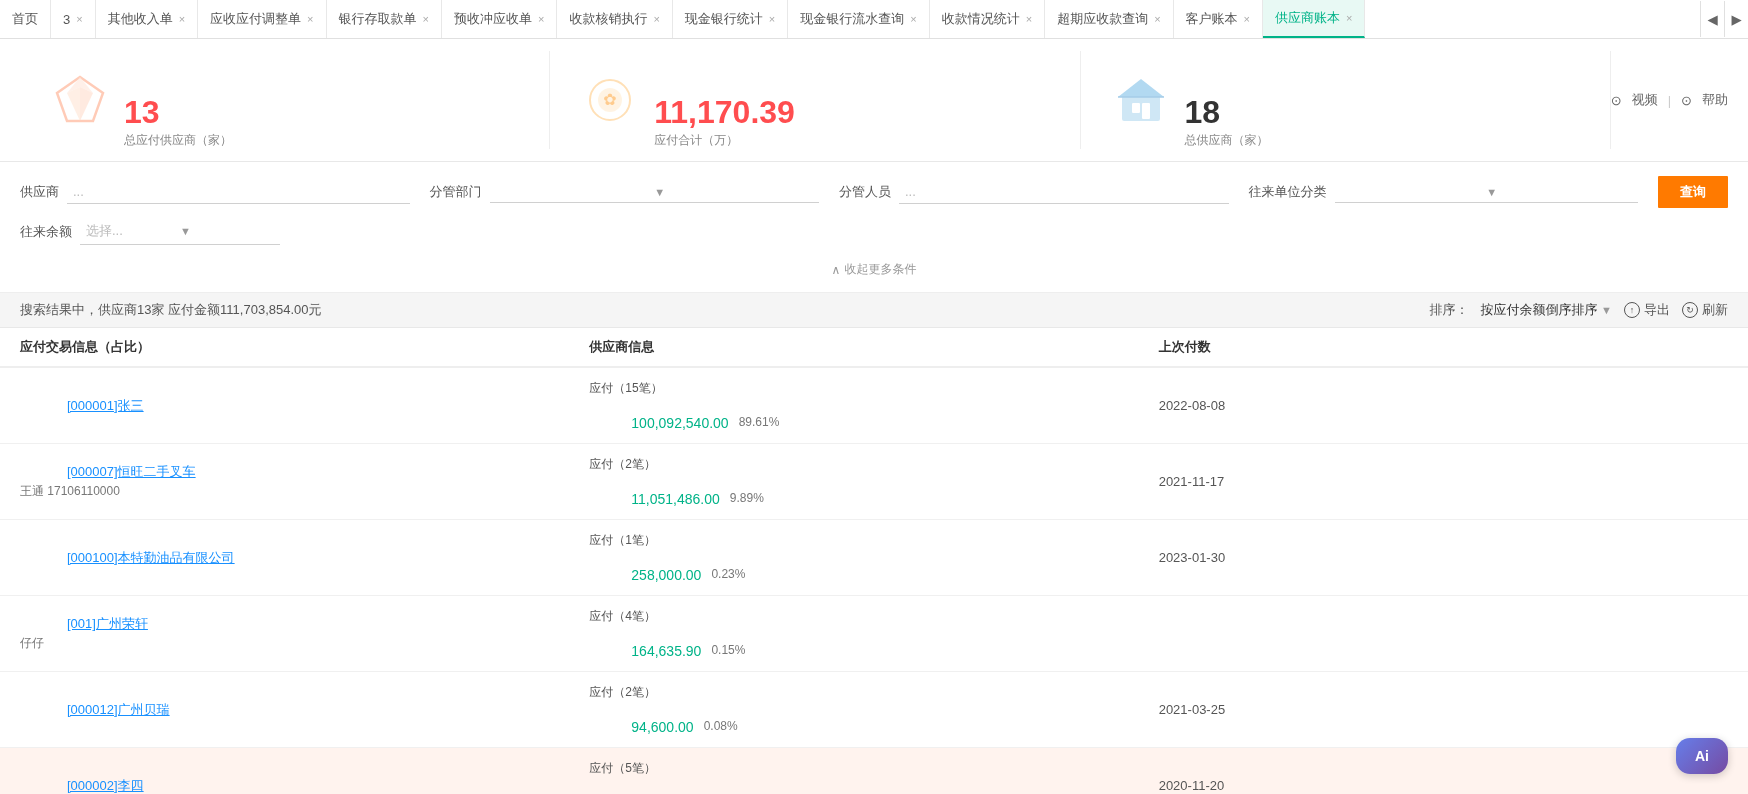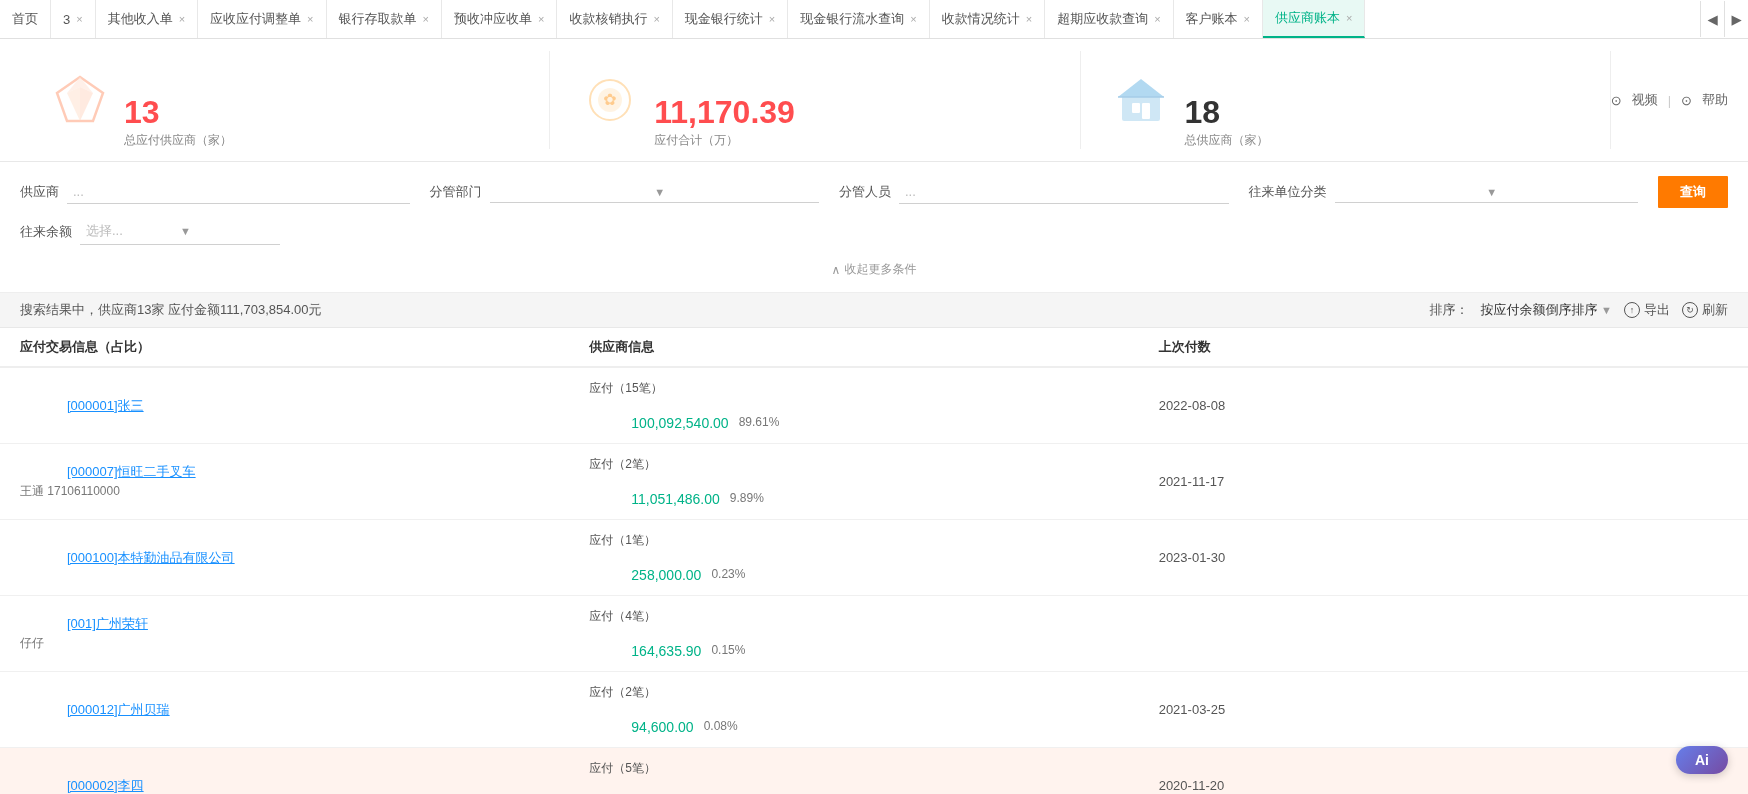--- a/index.html
+++ b/index.html
@@ -379,15 +379,15 @@
         <span class="trade-amount">32,366.00</span>
         <span class="trade-pct">0.03%</span>
       </div>
     </div>
     <div>
       <span class="last-pay">2020-11-20</span>
     </div>
   </div>
 </div>
 
-<div style="position: fixed; bottom: 20px; right: 20px; width: 52px; height: 28px; background: linear-gradient(135deg, #667eea, #764ba2); border-radius: 14px; display: flex; align-items: center; justify-content: center; cursor: pointer; color: #fff; font-size: 14px; font-weight: bold; box-shadow: 0 2px 8px rgba(0,0,0,0.2);">
+<div style="position: fixed; bottom: 20px; right: 20px; width: 52px; height: 36px; background: linear-gradient(135deg, #667eea, #764ba2); border-radius: 14px; display: flex; align-items: center; justify-content: center; cursor: pointer; color: #fff; font-size: 14px; font-weight: bold; box-shadow: 0 2px 8px rgba(0,0,0,0.2);">
   <span>Ai</span>
 </div>
 
 </body></html>

